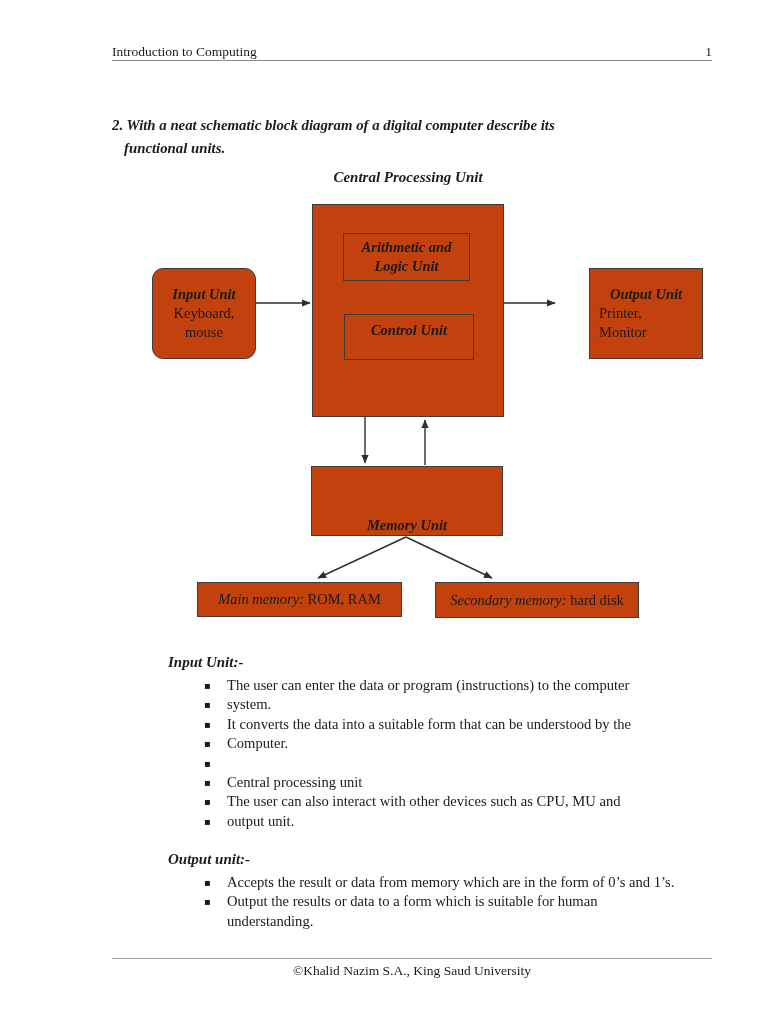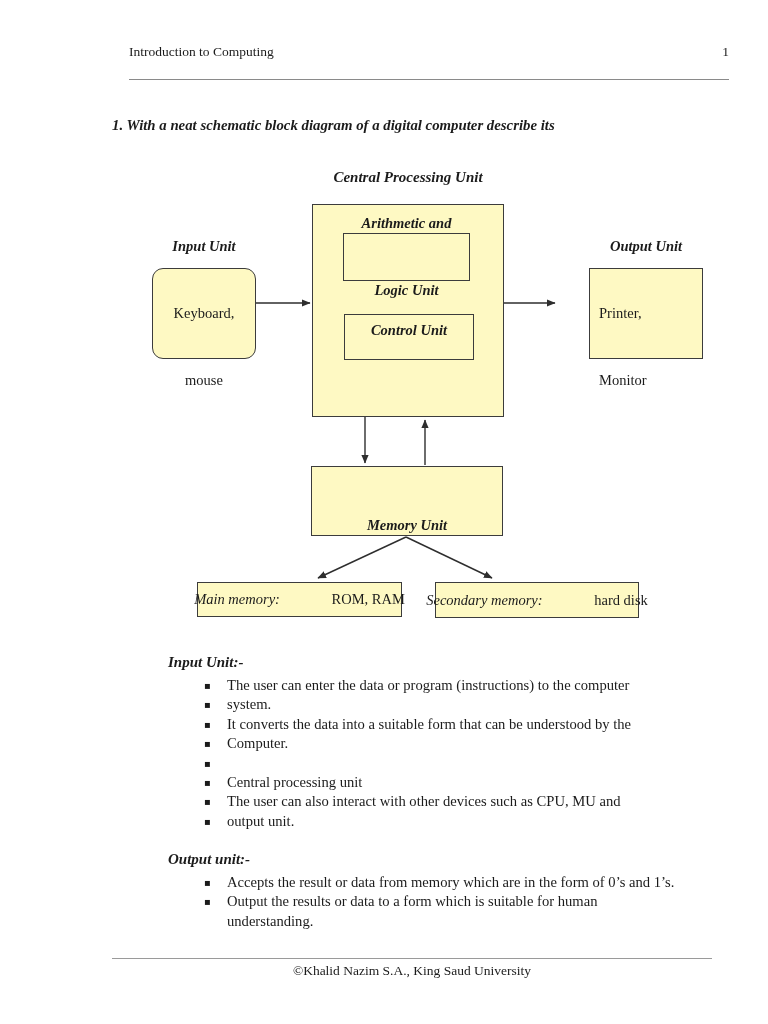--- a/index.html
+++ b/index.html
@@ -2,35 +2,35 @@
 <html><head>
 <meta charset="utf-8">
 <style>
   html,body{margin:0;padding:0;background:#ffffff;}
   .page{position:relative;width:768px;height:1024px;background:#ffffff;
         font-family:"Liberation Serif","DejaVu Serif",serif;color:#1b1b1b;overflow:hidden;}
 
   
   .header{position:absolute;left:112px;top:44px;width:600px;display:flex;
           justify-content:space-between;align-items:flex-end;
-          border-bottom:1px solid #8a8a8a;padding-bottom:19px;font-size:13.5px;margin-left:17px;}
+          border-bottom:1px solid #8a8a8a;padding-bottom:0;font-size:13.5px;}
   .footer{position:absolute;left:112px;top:958px;width:600px;border-top:1px solid #9a9a9a;
           text-align:center;padding-top:4px;font-size:13.5px;}
 
   
   .question{position:absolute;left:112px;top:114px;width:500px;
             font-weight:bold;font-style:italic;font-size:14.8px;line-height:23px;}
   .question .l2{padding-left:12px;}
 
   
   .cpu-label{position:absolute;left:312px;top:169px;width:192px;text-align:center;
              font-weight:bold;font-style:italic;font-size:15px;}
   svg.arrows{position:absolute;left:0;top:0;pointer-events:none;}
-  .box{position:absolute;box-sizing:border-box;border:1.5px solid #3c3c3c;background:#fef9c3;
-       font-size:14.5px;line-height:19px;gap:48px;}
+  .box{position:absolute;box-sizing:border-box;border:1.5px solid #3c3c3c;background:#c2410c;
+       font-size:14.5px;line-height:19px;}
   .bi{font-weight:bold;font-style:italic;}
   .cpu{left:312px;top:204px;width:192px;height:213px;}
   .alu{left:343px;top:233px;width:127px;height:48px;display:flex;flex-direction:column;
        justify-content:center;text-align:center;}
   .cu{left:344px;top:314px;width:130px;height:46px;text-align:center;padding-top:6px;}
   .inputb{left:152px;top:268px;width:104px;height:91px;display:flex;flex-direction:column;
           justify-content:center;text-align:center;border-radius:11px;}
   .outputb{left:589px;top:268px;width:114px;height:91px;display:flex;flex-direction:column;
            justify-content:center;}
   .outputb .ttl{text-align:center;}
@@ -56,21 +56,22 @@
 <body>
 
 <div class="page">
 
   <div class="header">
     <span>Introduction to Computing</span>
     <span>1</span>
   </div>
 
   <div class="question">
-    <div class="l1">1. With a neat schematic block diagram of a digital computer describe its</div>
+    <div class="l1">2. With a neat schematic block diagram of a digital computer describe its</div>
+    <div class="l2">functional units.</div>
   </div>
 
   <svg class="arrows" width="768" height="1024" viewBox="0 0 768 1024">
     <defs>
       <marker id="ah" markerWidth="10" markerHeight="9" refX="8" refY="4" orient="auto" markerUnits="userSpaceOnUse">
         <path d="M0,0.4 L8.6,4 L0,7.6 Z" fill="#2e2e2e"></path>
       </marker>
     </defs>
     <g stroke="#2e2e2e" stroke-width="1.4" fill="none">
       <line x1="256" y1="303" x2="310" y2="303" marker-end="url(#ah)"></line>

